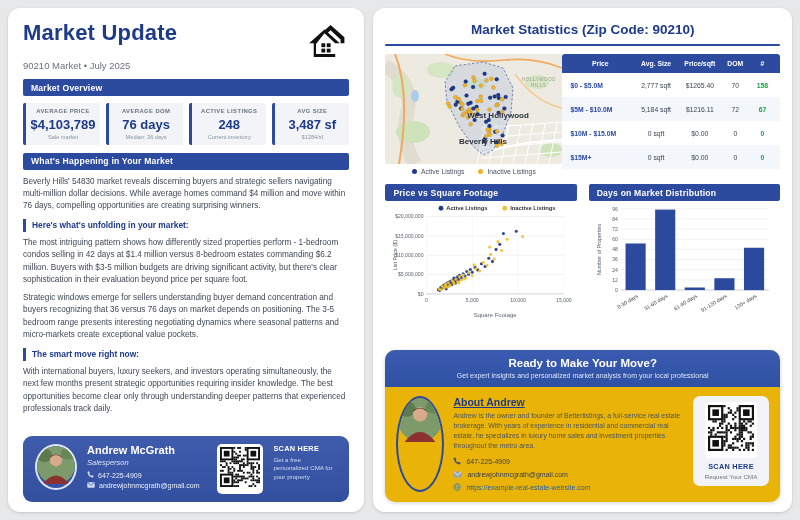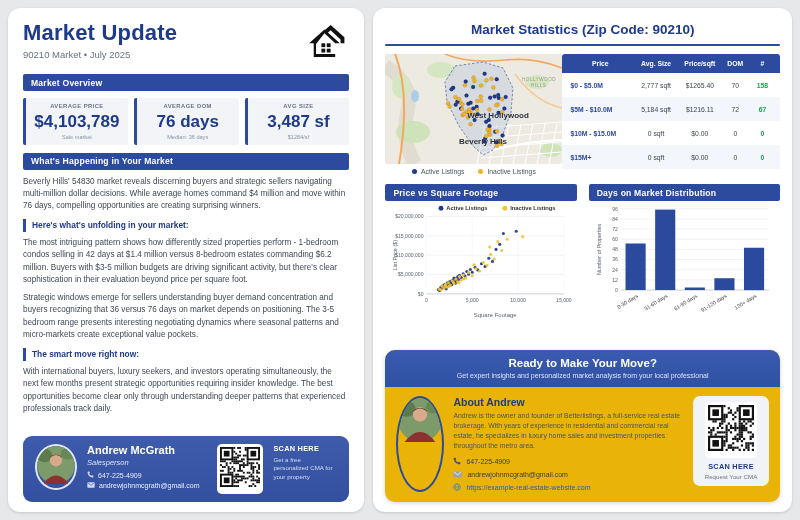--- a/index.html
+++ b/index.html
@@ -5,26 +5,26 @@
   * { margin:0; padding:0; box-sizing:border-box; }
   html,body { width:800px; height:520px; }
   body { background:#e7e8ea; font-family:"Liberation Sans", sans-serif; color:#3c4454; display:flex; gap:9px; padding:8px; overflow:hidden; }
   .page { background:#fff; border-radius:12px; box-shadow:0 1px 3px rgba(0,0,0,.15); }
   .page-left { width:384px; height:504px; padding:12px 15px 10px; display:flex; flex-direction:column; }
   .page-right { width:452px; height:504px; padding:8px 12px 10px; display:flex; flex-direction:column; }
 
   
   .lp-head { display:flex; justify-content:space-between; align-items:flex-start; margin-bottom:8px; }
   .lp-title { font-size:22px; font-weight:bold; color:#1e3a8a; letter-spacing:.2px; }
-  .lp-sub { font-size:9.5px; color:#6b7280; margin-top:3px; }
+  .lp-sub { font-size:9.5px; color:#6b7280; margin-top:14px; }
   .bar { background:#2c4a9e; color:#fff; font-size:8.6px; font-weight:bold; padding:3.5px 8px; border-radius:2px; letter-spacing:.2px; }
   .stats { display:flex; gap:6px; margin:7px 0 8px; }
   .stat { flex:1; background:#f2f4f8; border-left:3px solid #2c4a9e; border-radius:2px; text-align:center; padding:5px 2px 5px; }
   .stat .lab { font-size:5.9px; font-weight:bold; color:#6b7280; letter-spacing:.4px; }
-  .stat .val { font-size:17px; font-weight:bold; color:#1e3a8a; margin:2.5px 0 2px; }
+  .stat .val { font-size:13px; font-weight:bold; color:#1e3a8a; margin:2.5px 0 2px; }
   .stat .sub { font-size:5.6px; color:#8a93a2; }
   .body-text { font-size:8.2px; line-height:1.5; color:#3f4756; margin-top:6px; }
   .body-text p { margin-bottom:6px; }
   .subhead { font-size:8.4px; font-weight:bold; color:#1e3a8a; border-left:3px solid #2c4a9e; padding-left:6px; margin:7px 0 5px; }
   .agent-card { margin-top:auto; background:linear-gradient(180deg,#3e5cab,#32509f); border-radius:9px; padding:8px 12px; display:flex; align-items:flex-start; gap:10px; color:#fff; }
   .avatar { border-radius:50%; border:2px solid rgba(255,255,255,.85); overflow:hidden; flex:none; }
   .agent-info { flex:1; }
   .agent-name { font-size:11px; font-weight:bold; }
   .agent-role { font-size:7.5px; font-style:italic; color:#d9e1f5; margin:2px 0 4px; }
   .contact-line { font-size:7px; display:flex; align-items:center; gap:4px; margin-top:2.5px; color:#eaeffc; }
@@ -51,21 +51,21 @@
   .cell-count { color:#16a34a; font-weight:bold; }
   .charts-row { display:flex; gap:12px; margin-top:9px; }
   .chart-panel { flex:1; }
   .chart-svg { width:100%; display:block; }
   .cta-card { margin-top:auto; border-radius:10px; box-shadow:0 1px 4px rgba(0,0,0,.18); overflow:hidden; background:#eab308; }
   .cta-head { background:linear-gradient(180deg,#3a5bb0,#2f51a3); color:#fff; text-align:center; padding:7px 8px 8px; }
   .cta-title { font-size:11.5px; font-weight:bold; }
   .cta-sub { font-size:7px; color:#dbe3f7; margin-top:3px; }
   .cta-body { display:flex; gap:9px; padding:9px 11px 10px; }
   .cta-text { flex:1; }
-  .about-title { font-size:10.5px; font-weight:bold; color:#1e3a8a; margin-bottom:3px; }
+  .about-title { font-size:10.5px; font-weight:bold; color:#1e3a8a; margin-bottom:3px;text-decoration:underline; }
   .about-para { font-size:6.9px; line-height:1.45; color:#4b5563; }
   .cta-contacts { margin-top:6px; }
   .cta-contact { display:flex; align-items:center; gap:5px; font-size:7px; color:#374151; margin-top:4.5px; }
   .cta-contact.link { color:#2563ab; }
   .qr-panel { width:76px; flex:none; background:#f1f3f6; border-radius:7px; padding:6px 5px; text-align:center; align-self:flex-start; }
   .qr-card { background:#fff; border-radius:4px; padding:3px; display:inline-block; }
   .qr-scan-title { font-size:7.3px; font-weight:bold; color:#1e3a8a; margin-top:4px; letter-spacing:.3px; }
   .qr-scan-sub { font-size:6.2px; color:#6b7280; margin-top:2px; }
   .icon-svg { flex:none; display:inline-block; }
 </style>
@@ -96,20 +96,25 @@
   <div class="stats">
     <div class="stat">
       <div class="lab">AVERAGE PRICE</div>
       <div class="val">$4,103,789</div>
       <div class="sub">Sale market</div>
     </div>
     <div class="stat">
       <div class="lab">AVERAGE DOM</div>
       <div class="val">76 days</div>
       <div class="sub">Median: 36 days</div>
+    </div>
+    <div class="stat">
+      <div class="lab">ACTIVE LISTINGS</div>
+      <div class="val">248</div>
+      <div class="sub">Current inventory</div>
     </div>
     <div class="stat">
       <div class="lab">AVG SIZE</div>
       <div class="val">3,487 sf</div>
       <div class="sub">$1284/sf</div>
     </div>
   </div>
 
   <div class="bar">What's Happening in Your Market</div>
 

